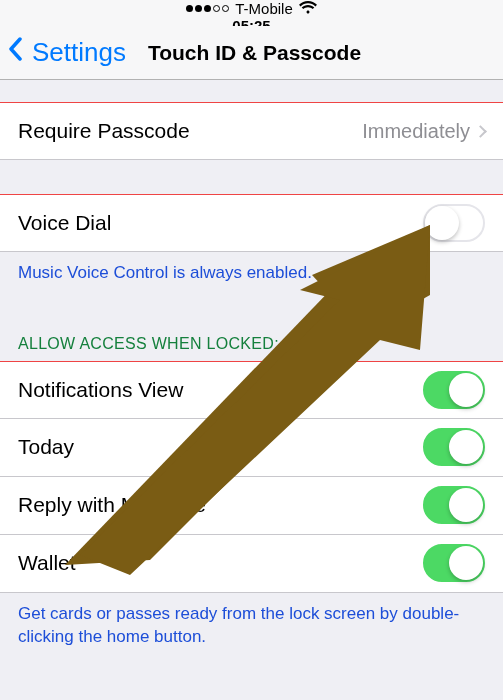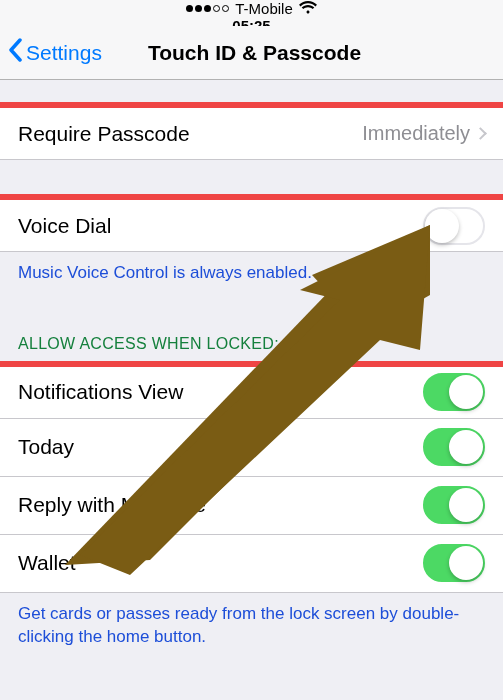--- a/index.html
+++ b/index.html
@@ -44,33 +44,33 @@
   .nav-bar {
     height: 54px;
     background: #f7f7f8;
     border-bottom: 1px solid #b2b2b2;
     display: flex;
     align-items: center;
     position: relative;
     padding: 0 8px;
   }
   .back-btn {
-    display: flex; align-items: center; gap: 4px;
-    color: #007aff; font-size: 21px;
+    display: flex; align-items: center; gap: 10px;
+    color: #007aff; font-size: 26px;
   }
   .nav-title {
     position: absolute; left: 0; right: 14px; text-align: center;
     font-size: 21px; font-weight: 600; pointer-events: none;
     padding-left: 20px;
   }
 
   
   .cell {
     background: #fff;
-    border-top: 6px solid #ef4444;
+    border-top: 1px solid #ef4444;
     border-bottom: 1px solid #c8c7cc;
     min-height: 58px;
     display: flex;
     align-items: center;
     justify-content: space-between;
     padding: 0 18px;
     font-size: 21px;
   }
   .cell + .cell { border-top: none; }
   .group { margin-top: 34px; }

